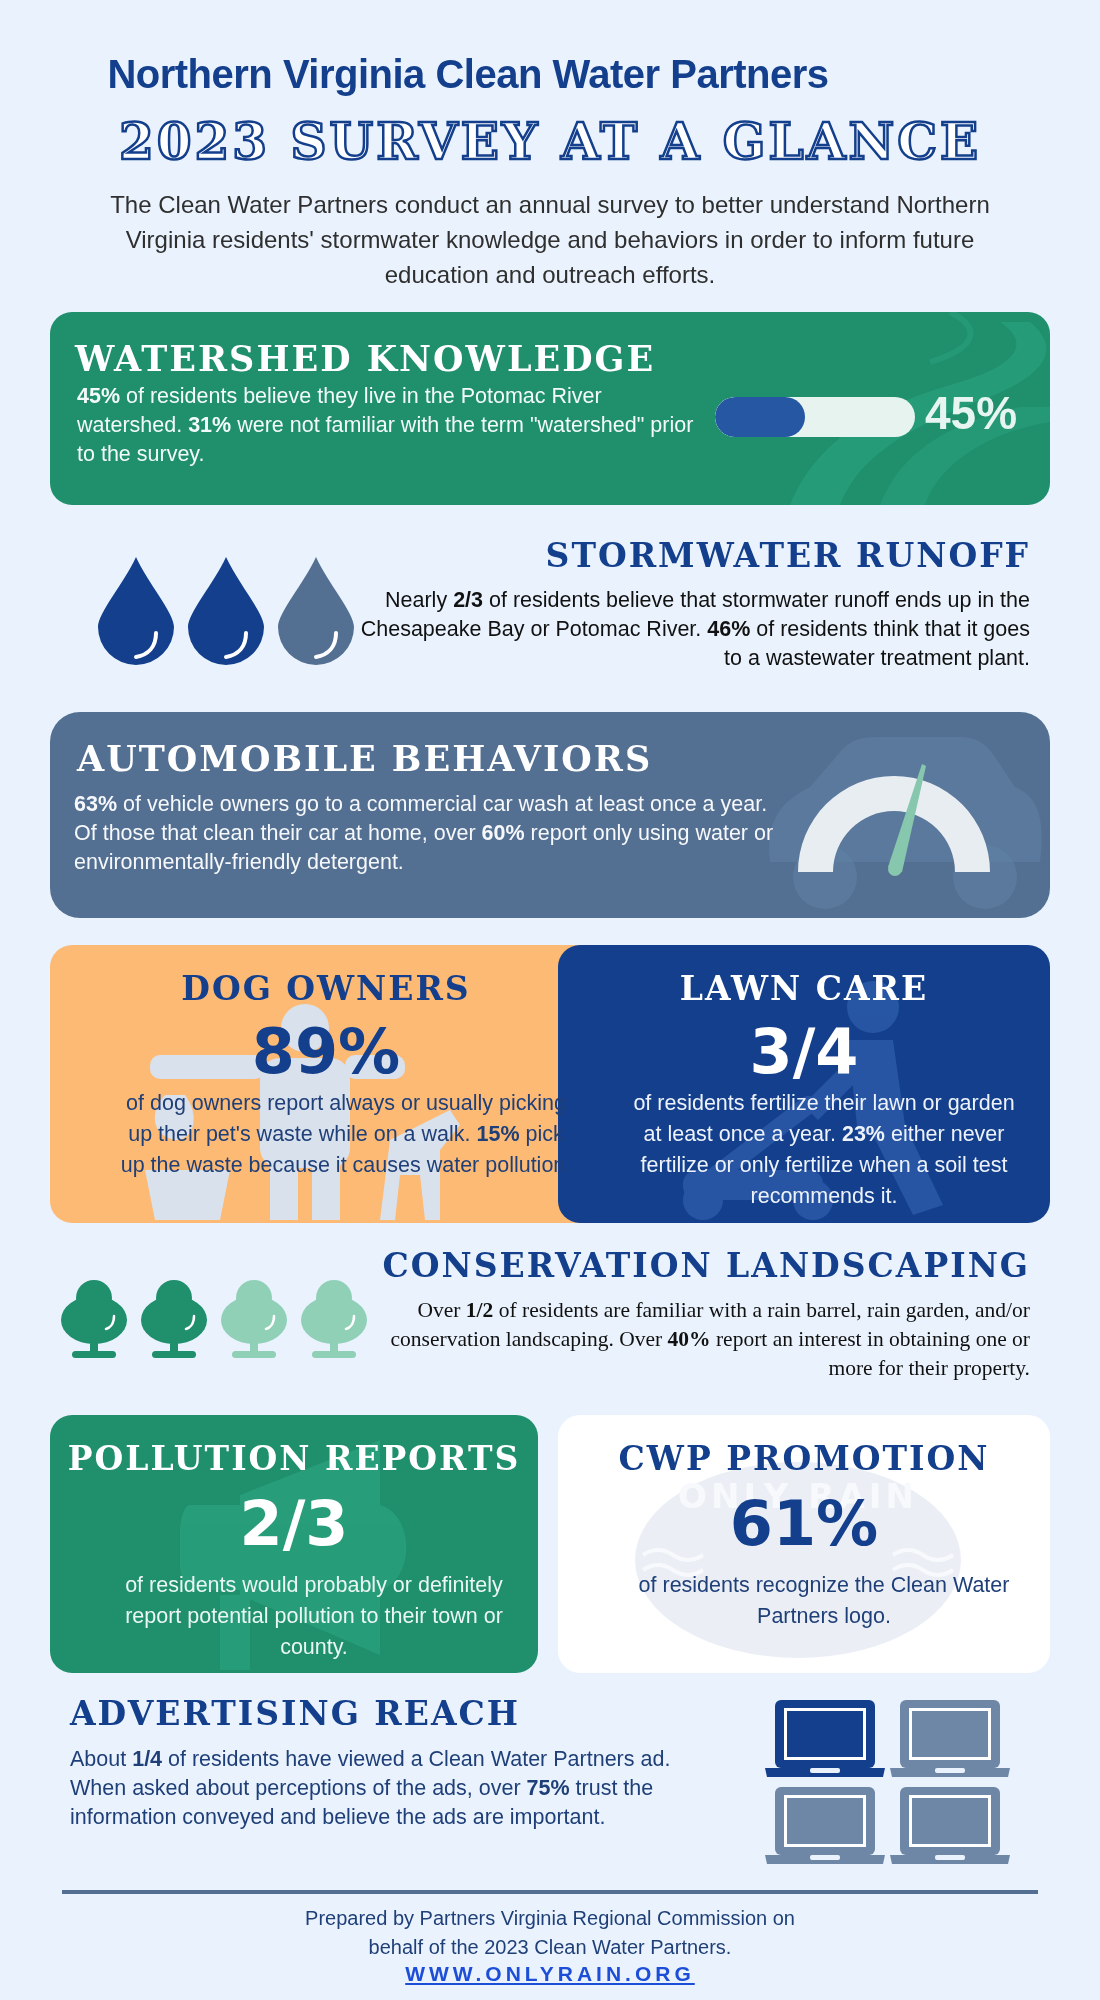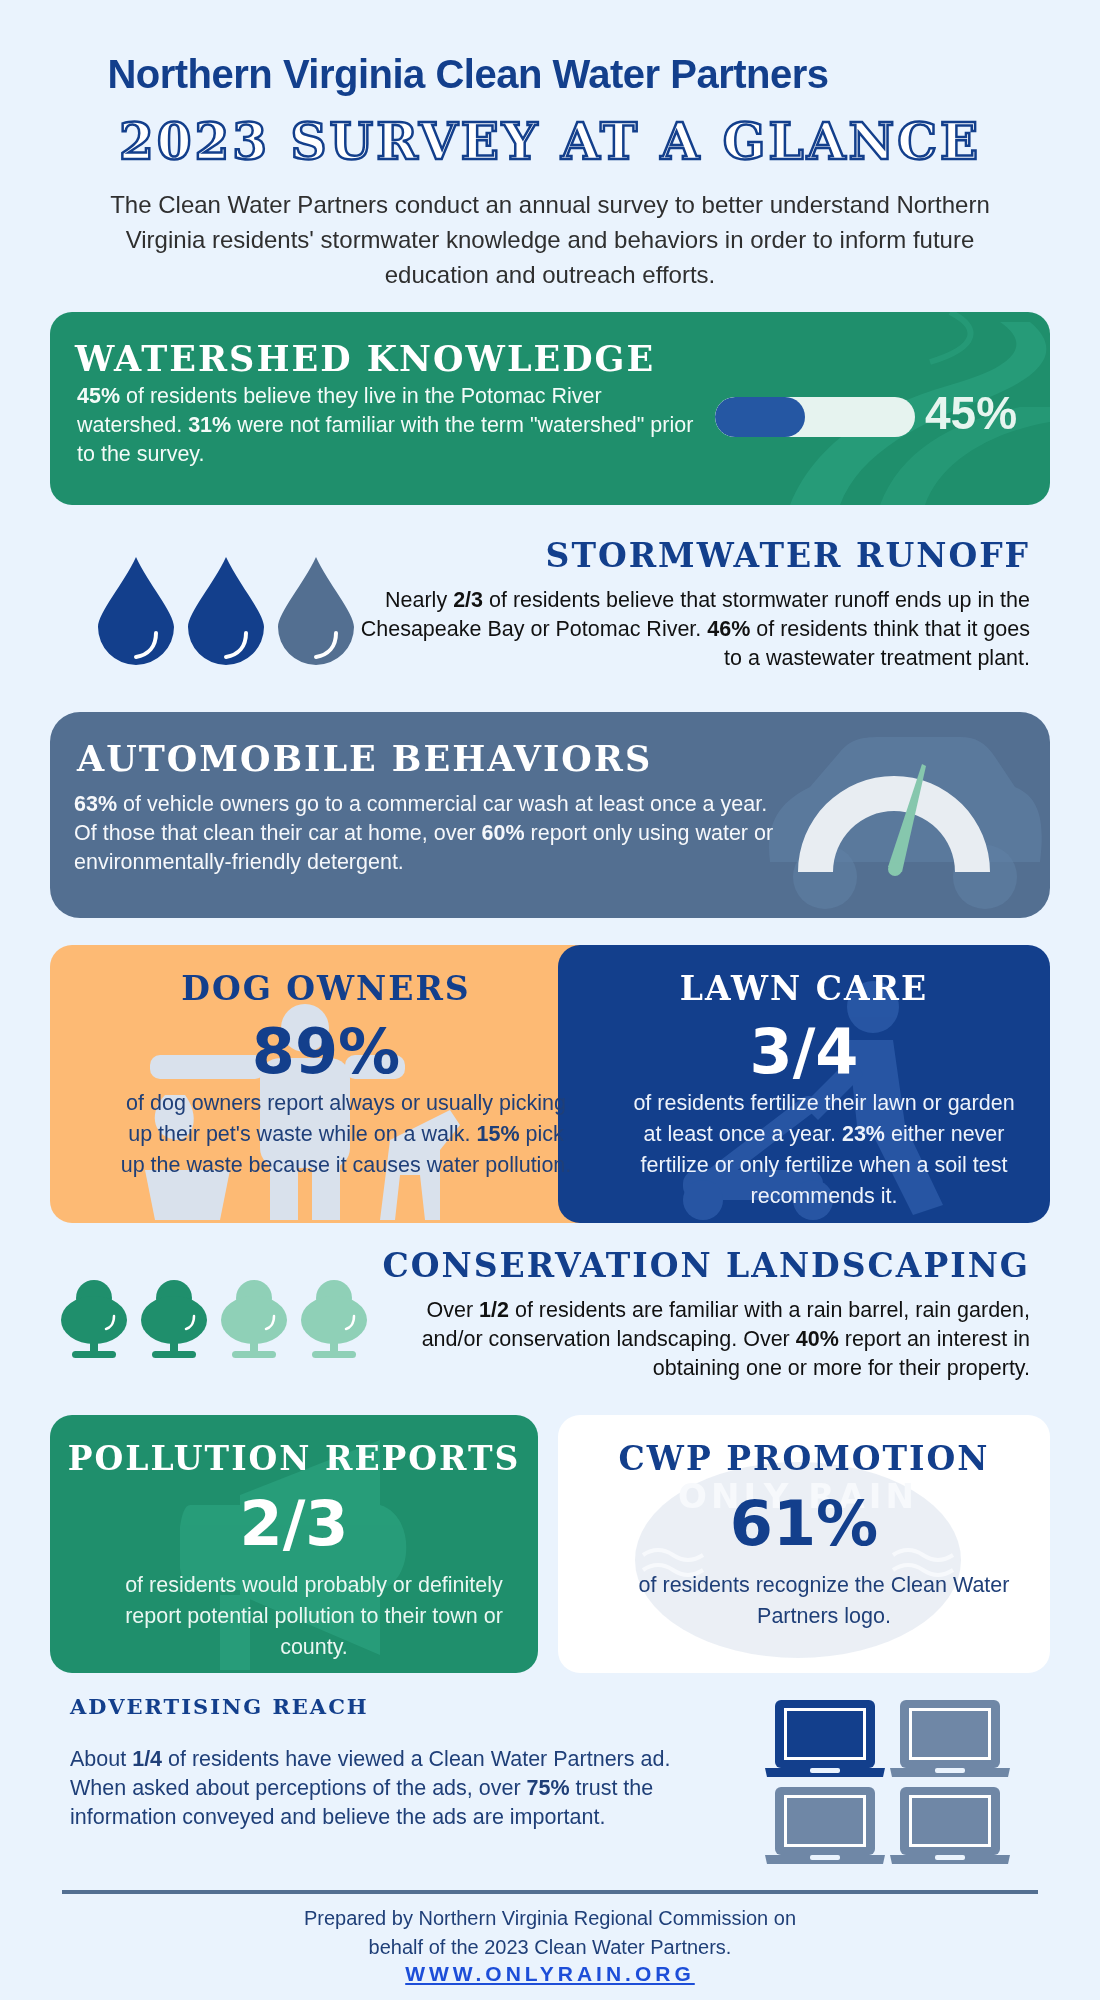--- a/index.html
+++ b/index.html
@@ -89,37 +89,37 @@
   #lawn .stat-text { color: #eef3fb; }
   .bg-icon { position: absolute; z-index: 1; }
 
   
   #cons-title {
     position: absolute; top: 1246px; right: 70px; font-family: "DejaVu Serif", serif;
     font-weight: bold; font-size: 33px; color: #133f8c; letter-spacing: 2px;
   }
   #cons-text {
     position: absolute; top: 1296px; right: 70px; width: 640px; text-align: right;
-    font-size: 21.5px; line-height: 29px; color: #111;
+    font-size: 21.5px; line-height: 29px; color: #111; font-family: Liberation Serif, serif;
   }
   #trees { position: absolute; top: 1278px; left: 60px; display: flex; gap: 12px; }
 
   
   #pollution { top: 1415px; left: 50px; width: 488px; height: 258px; background: #1f8f6c; }
   #cwp { top: 1415px; left: 558px; width: 492px; height: 258px; background: #ffffff; }
   #pollution .stat-title, #pollution .stat-big { color: #ffffff; }
   #pollution .stat-text { color: #eaf7f2; top: 155px; }
   #cwp .stat-title, #cwp .stat-big { color: #133f8c; }
   #cwp .stat-text { color: #1f3f78; top: 155px; }
   #pollution .stat-big, #cwp .stat-big { top: 72px; }
 
   
   #ad-title {
     position: absolute; top: 1694px; left: 70px; font-family: "DejaVu Serif", serif;
-    font-weight: bold; font-size: 21px; color: #133f8c; letter-spacing: 2px;
+    font-weight: bold; font-size: 33px; color: #133f8c; letter-spacing: 2px;
   }
   #ad-text {
     position: absolute; top: 1745px; left: 70px; width: 660px;
     font-size: 21.5px; line-height: 29px; color: #1f3f78;
   }
   #laptops {
     position: absolute; top: 1700px; left: 765px; width: 245px; height: 166px;
     display: grid; grid-template-columns: 120px 120px; gap: 8px 5px;
   }
 
@@ -335,16 +335,16 @@
     <rect x="10" y="0" width="100" height="68" rx="6" fill="#6f87a6"></rect>
     <rect x="19" y="8" width="82" height="52" fill="#fff"></rect>
     <rect x="22" y="11" width="76" height="46" fill="#6f87a6"></rect>
     <path d="M0 68 L 120 68 L 118 77 L 2 77 Z" fill="#6f87a6"></path>
     <rect x="45" y="68" width="30" height="5" rx="2" fill="#eaf3fd"></rect>
   </svg>
 </div>
 
 <div id="footer-rule"></div>
 <div id="footer-text">
-  <div>Prepared by Northern Virginia Regional Commission on</div>
+  <div>Prepared by Partners Virginia Regional Commission on</div>
   <div>behalf of the 2023 Clean Water Partners.</div>
 </div>
 <div id="footer-url">WWW.ONLYRAIN.ORG</div>
 
 </body></html>

